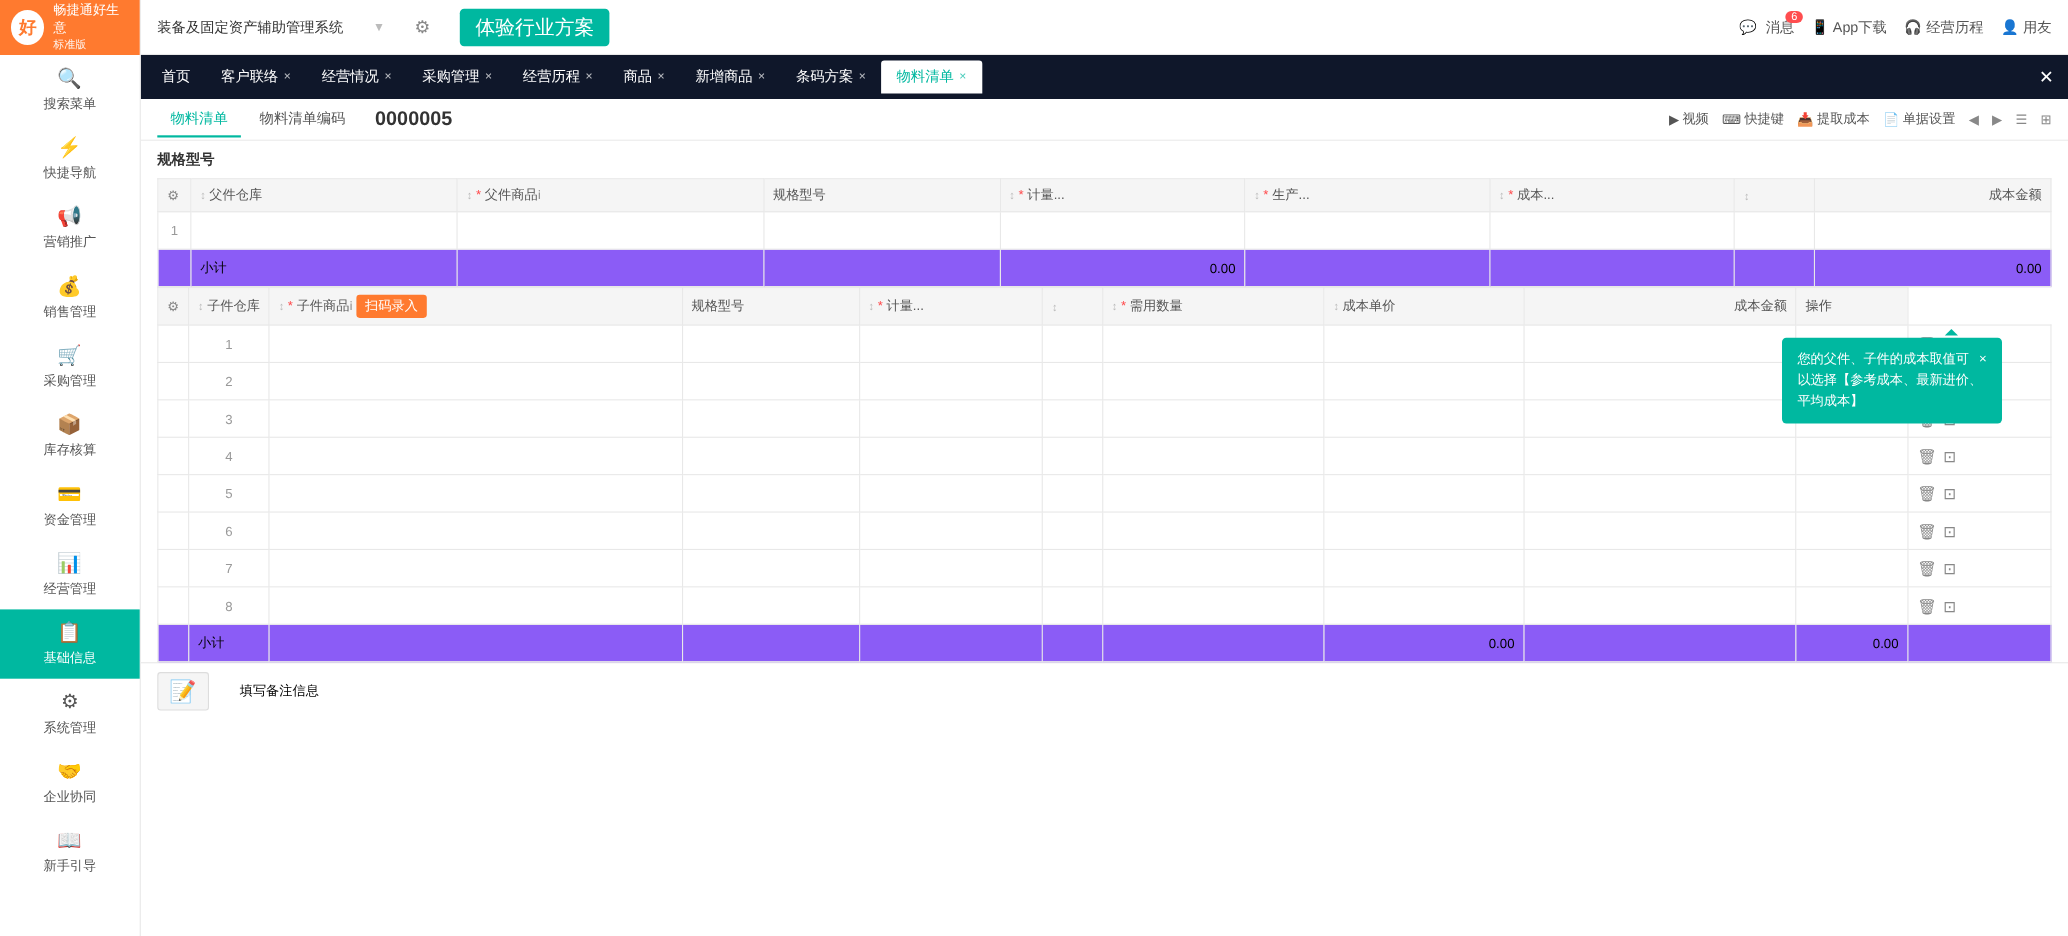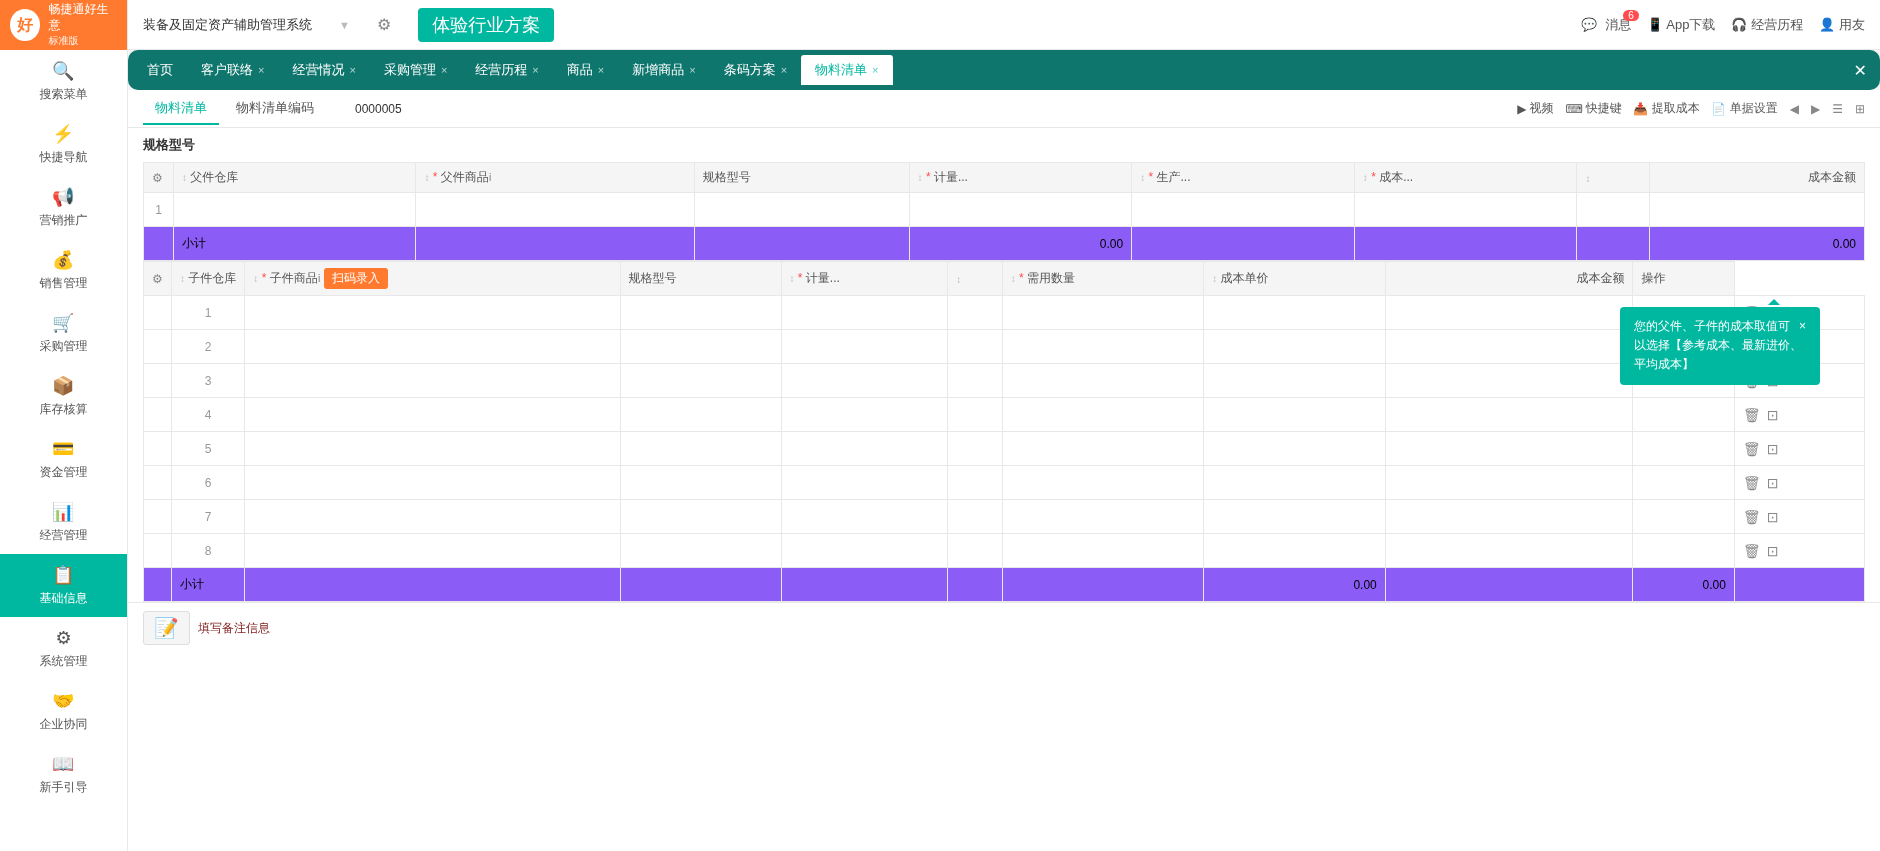--- a/index.html
+++ b/index.html
@@ -79,28 +79,27 @@
       padding: 5px 14px;
       cursor: pointer;
       font-size: 18px;
     }
     .top-bar-right { display: flex; align-items: center; gap: 16px; color: #555; font-size: 13px; }
     .badge-item { position: relative; cursor: pointer; }
     .badge { position: absolute; top: -6px; right: -8px; background: #ff4d4f; color: #fff; border-radius: 10px; font-size: 10px; padding: 0 4px; min-width: 16px; text-align: center; }
 
     
     .nav-tabs {
-      background: #0f766e;
+      background: #0f172a;
       display: flex;
       align-items: center;
       height: 40px;
       padding: 0 5px;
       overflow-x: auto;
       flex-shrink: 0;
-      border-radius: 10px;
     }
     .nav-tab {
       color: #fff;
       padding: 6px 14px;
       cursor: pointer;
       white-space: nowrap;
       font-size: 13px;
       border-radius: 3px 3px 0 0;
       display: flex;
       align-items: center;
@@ -130,21 +129,21 @@
       background: #fff;
     }
     .sub-tab {
       padding: 6px 12px;
       cursor: pointer;
       font-size: 13px;
       color: #555;
       border-bottom: 2px solid transparent;
     }
     .sub-tab.active { color: #00b8a0; border-bottom: 2px solid #00b8a0; }
-    .sub-tab-code { font-size: 12px; color: #333; margin-left: 24px; }
+    .sub-tab-code { font-size: 18px; color: #333; margin-left: 10px; font-weight: bold; }
 
     .toolbar-right {
       margin-left: auto;
       display: flex;
       align-items: center;
       gap: 12px;
       font-size: 12px;
       color: #555;
     }
     .toolbar-btn { cursor: pointer; display: flex; align-items: center; gap: 3px; }
@@ -646,17 +645,17 @@
   <td></td>
   <td class="col-cost-amount">0.00</td>
   <td></td>
 </tr>
           </tbody>
       </table>
     </div>
 
     <div class="bottom-icons">
       <div class="bottom-icon-box">📝</div>
-      <span style="font-size:12px; color:#7f1d1d;">填写备注信息</span>
+      <span style="font-size:12px; color:#000000;margin-left:20px;">填写备注信息</span>
     </div>
 
   </div>
 </div>
 
 </body></html>

